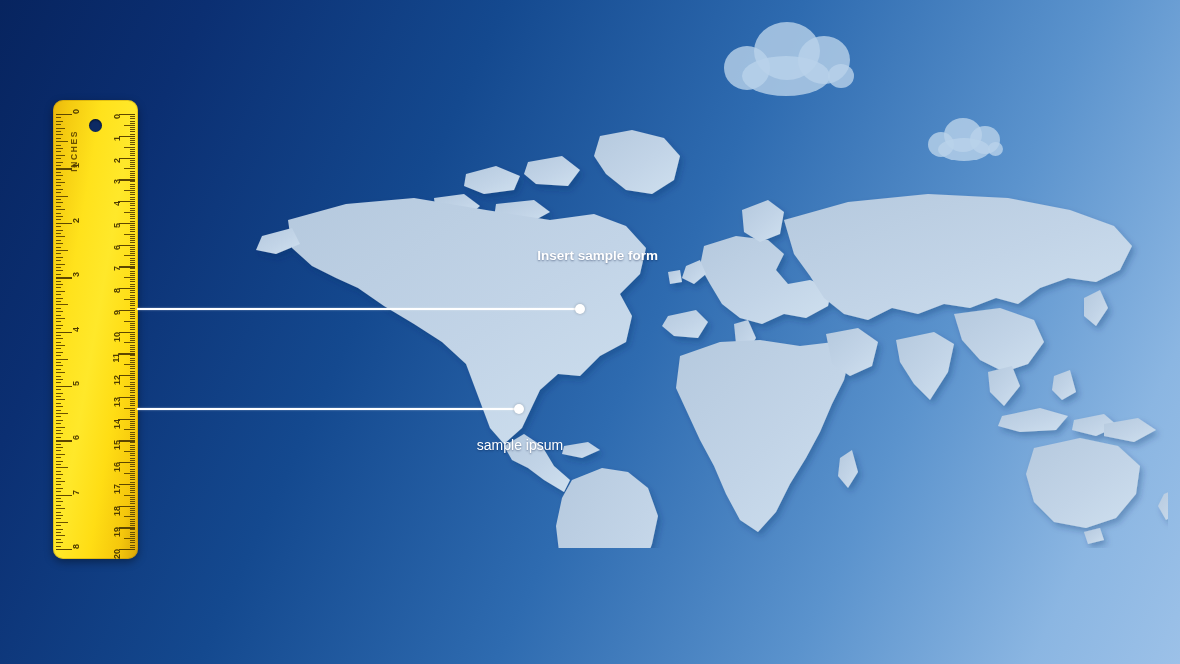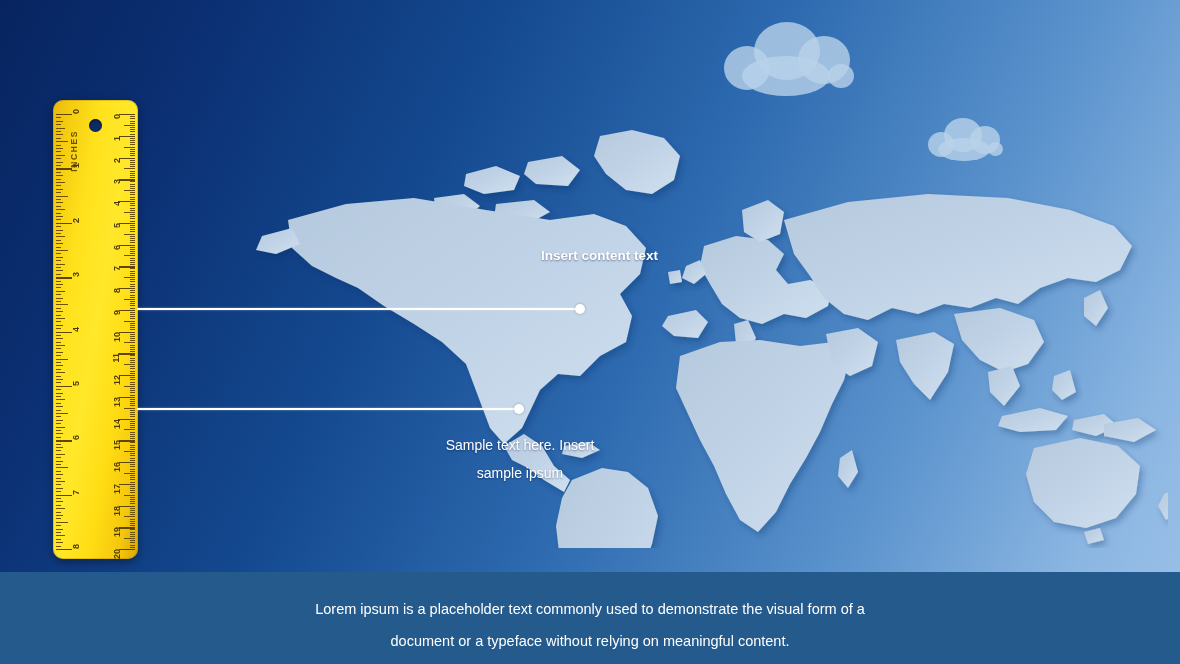--- a/index.html
+++ b/index.html
@@ -655,27 +655,20 @@
         <div class="num" style="top: 449px;">20</div>
       </div>
   </div>
 
   <div class="leader-line" id="line-1"></div>
   <div class="leader-dot" id="dot-1"></div>
   <div class="leader-line" id="line-2"></div>
   <div class="leader-dot" id="dot-2"></div>
 
   <div class="callout-text" id="callout-1">
-    <div>Insert content text</div>
+    <div>Insert sample form</div>
   </div>
   <div class="callout-text" id="callout-2">
-    <div>Sample text here. Insert</div>
     <div>sample ipsum</div>
   </div>
 
-  <div id="footer-band">
-    <div id="footer-text">
-      <div>Lorem ipsum is a placeholder text commonly used to demonstrate the visual form of a</div>
-      <div>document or a typeface without relying on meaningful content.</div>
-    </div>
-  </div>
 
 </div>
 
 </body></html>

